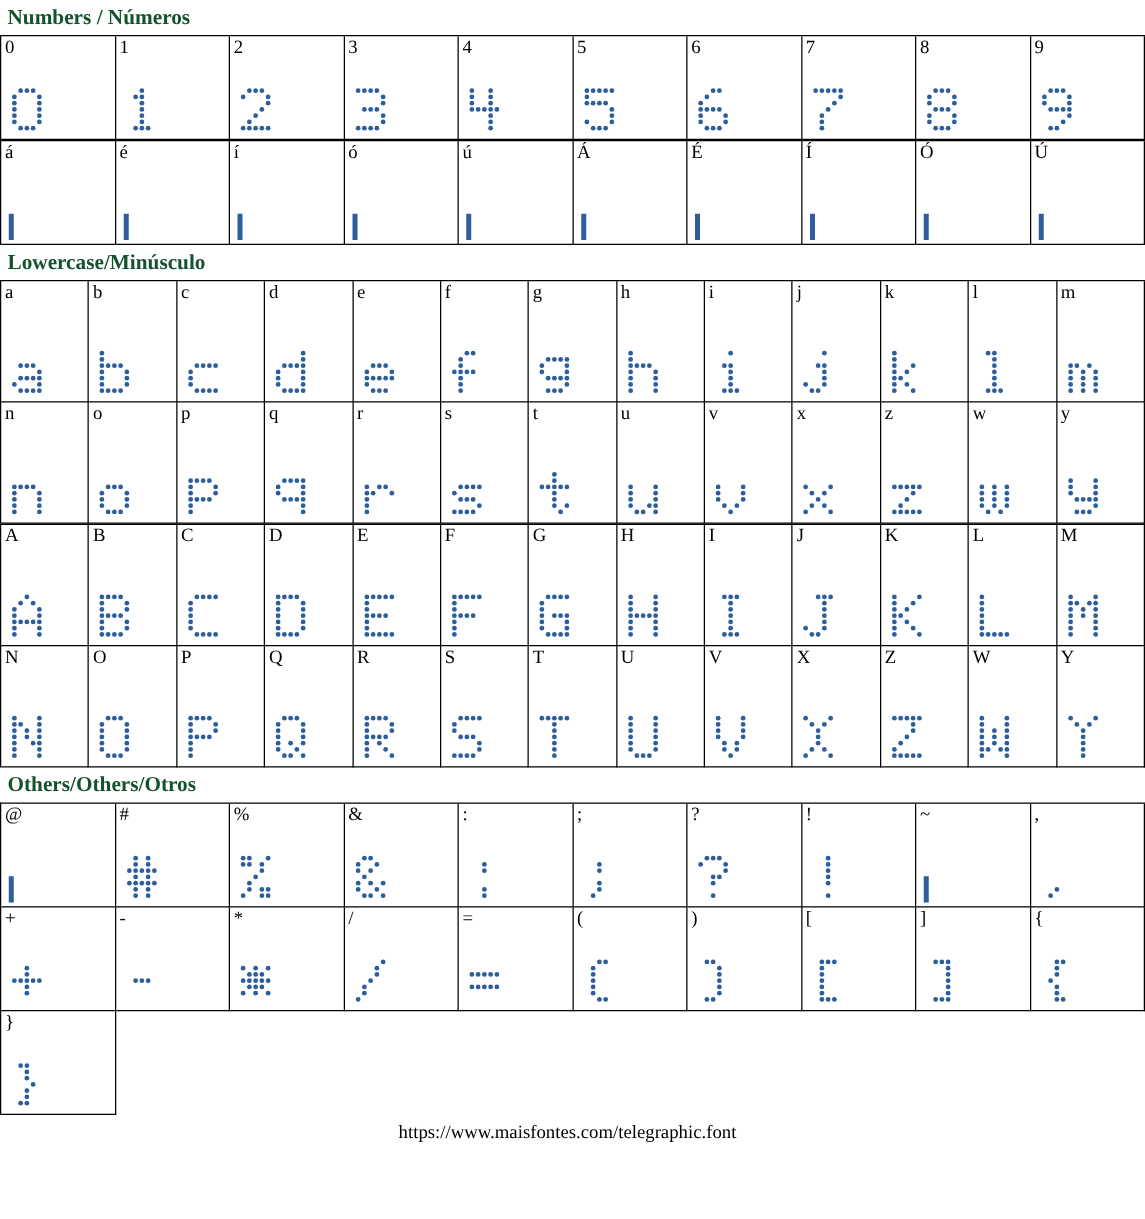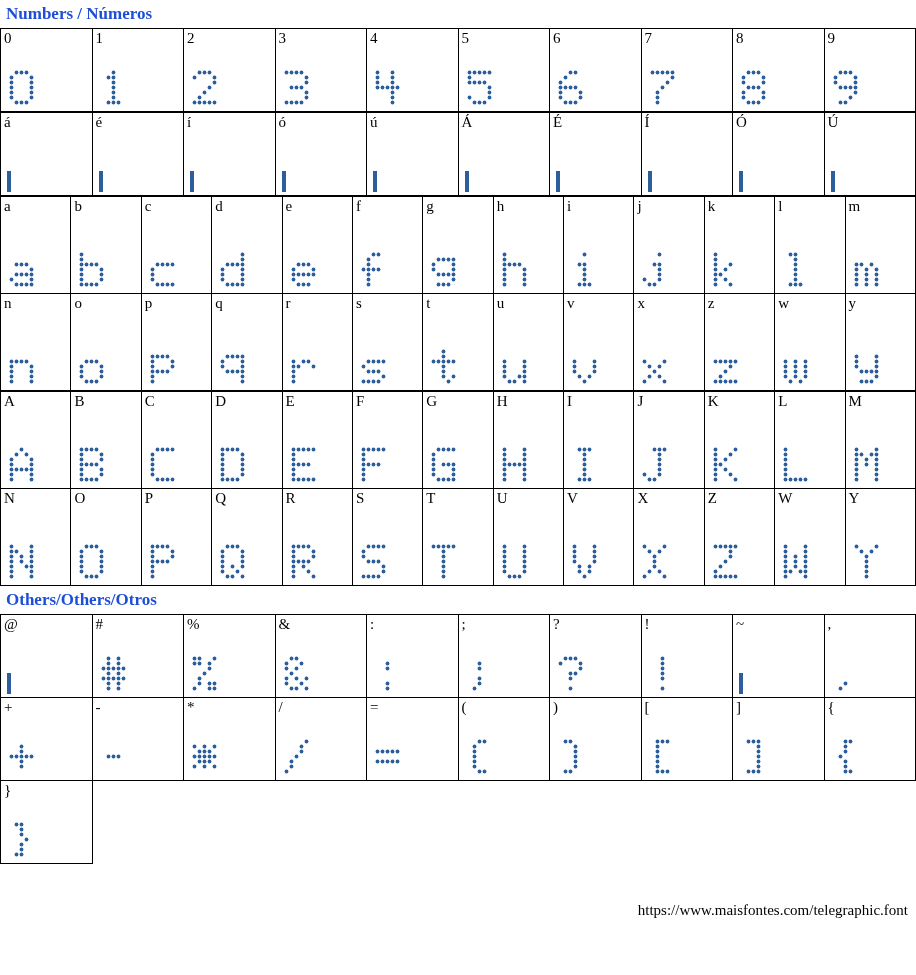--- a/index.html
+++ b/index.html
@@ -20,21 +20,21 @@
     box-sizing: border-box;
     padding: 0 0 0 0;
   }
   .section-title {
     font-family: "Liberation Serif", serif;
     font-weight: bold;
     font-size: 17px;
     line-height: 22px;
     padding: 3px 8px 3px 6px;
     margin: 0;
-    color: #1d4ed8;
+    color: #14532d;
   }
   .grid {
     display: flex;
     flex-wrap: wrap;
     width: 916px;
     border-top: 1px solid #000;
     border-left: 1px solid #000;
     box-sizing: border-box;
   }
   .cell {
@@ -64,26 +64,25 @@
   .g-acc .cell { width: 91.5px; height: 83px; }
   .g13 .cell { width: 70.38px; height: 97px; }
   .g-others .cell { width: 91.5px; height: 83px; }
   .box-glyph {
     width: 14px;
     height: 26px;
     border: 2px solid #2B5E9B;
     box-sizing: border-box;
   }
   .footer {
-    text-align: right;
+    text-align: center;
     font-family: "Liberation Serif", serif;
     font-size: 15px;
     padding: 6px 8px 0 0;
     color: #000;
-    margin-top: 32px;
   }
   svg { display: block; }
 </style>
 </head>
 <body>
 
 <div class="page">
 
   <h2 class="section-title">Numbers / Números</h2>
   <div class="grid g10" id="grid-numbers">
@@ -339,20 +338,21 @@
       <div class="cell">
         <span class="lbl">Ó</span>
         <span class="glyph"><span class="box-glyph"></span></span>
       </div>
       <div class="cell">
         <span class="lbl">Ú</span>
         <span class="glyph"><span class="box-glyph"></span></span>
       </div>
     </div>
 
+  <h2 class="section-title">Lowercase/Minúsculo</h2>
   <div class="grid g13" id="grid-lowercase">
       <div class="cell">
         <span class="lbl">a</span>
         <span class="glyph">
           <svg width="29" height="39" viewBox="0 0 29 39">
             <circle cx="9.5" cy="14.5" r="1.9" fill="#2B5E9B"></circle>
             <circle cx="14.5" cy="14.5" r="1.9" fill="#2B5E9B"></circle>
             <circle cx="19.5" cy="14.5" r="1.9" fill="#2B5E9B"></circle>
             <circle cx="24.5" cy="19.5" r="1.9" fill="#2B5E9B"></circle>
             <circle cx="9.5" cy="24.5" r="1.9" fill="#2B5E9B"></circle>

